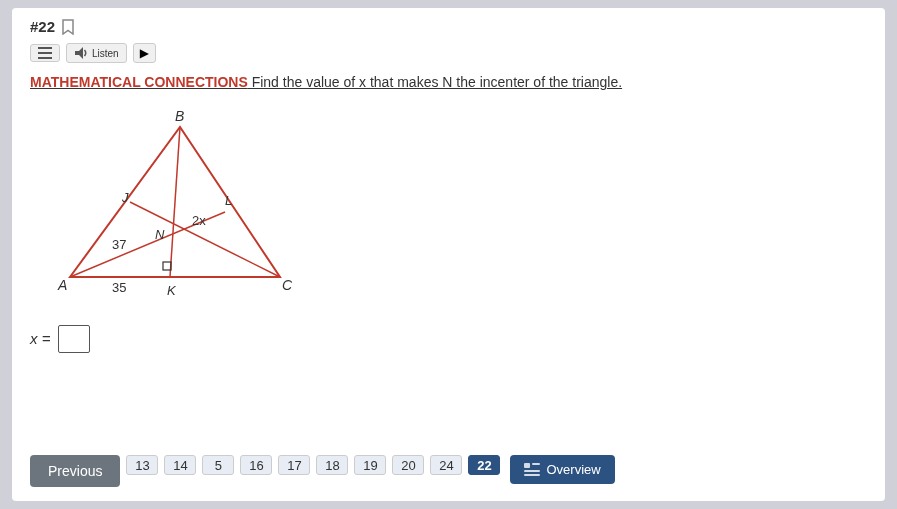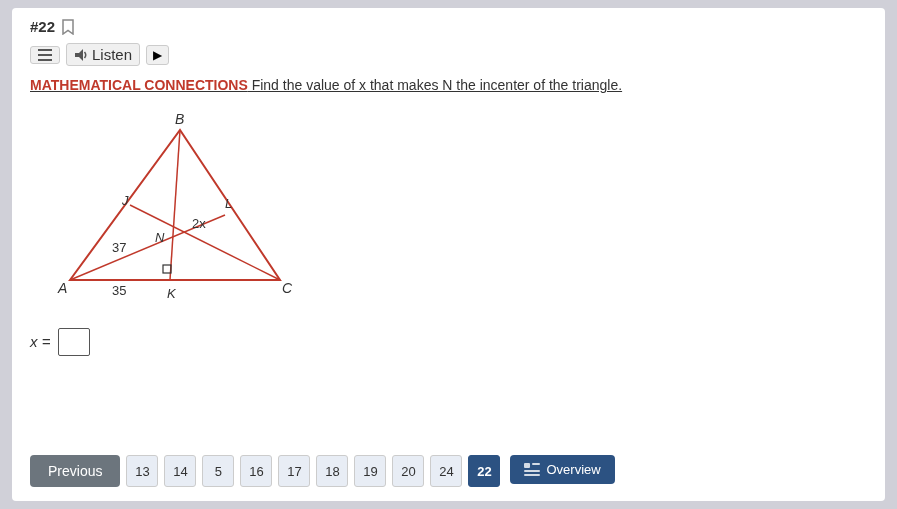--- a/index.html
+++ b/index.html
@@ -35,21 +35,21 @@
       margin-bottom: 10px;
     }
     .toolbar-btn {
       display: flex;
       align-items: center;
       gap: 4px;
       background: #f0f0f0;
       border: 1px solid #ccc;
       border-radius: 3px;
       padding: 2px 7px;
-      font-size: 15px;
+      font-size: 10px;
       cursor: pointer;
       color: #333;
     }
     .play-btn {
       background: #f0f0f0;
       border: 1px solid #ccc;
       border-radius: 3px;
       padding: 2px 6px;
       cursor: pointer;
       font-size: 12px;
@@ -111,21 +111,21 @@
       color: #fff;
       border: none;
       border-radius: 4px;
       padding: 8px 18px;
       font-size: 14px;
       cursor: pointer;
       font-weight: 500;
     }
     .page-num-btn {
       width: 32px;
-      height: 32px;
+      height: 20px;
       border: 1px solid #ccc;
       background: #e8edf5;
       border-radius: 3px;
       font-size: 13px;
       cursor: pointer;
       display: flex;
       align-items: center;
       justify-content: center;
       color: #333;
     }

